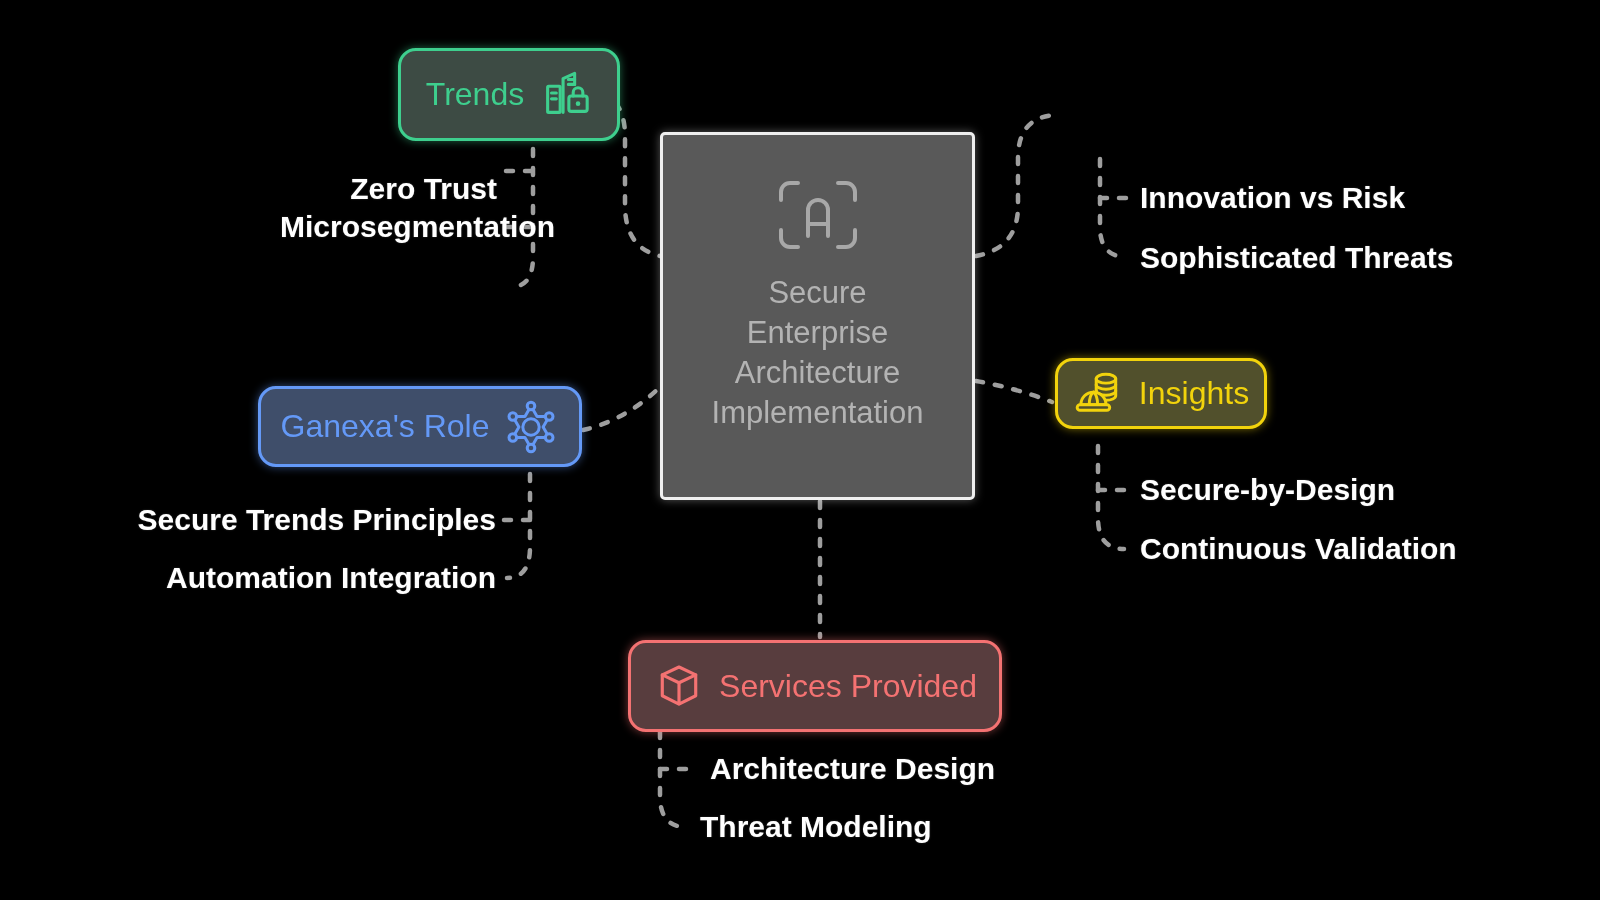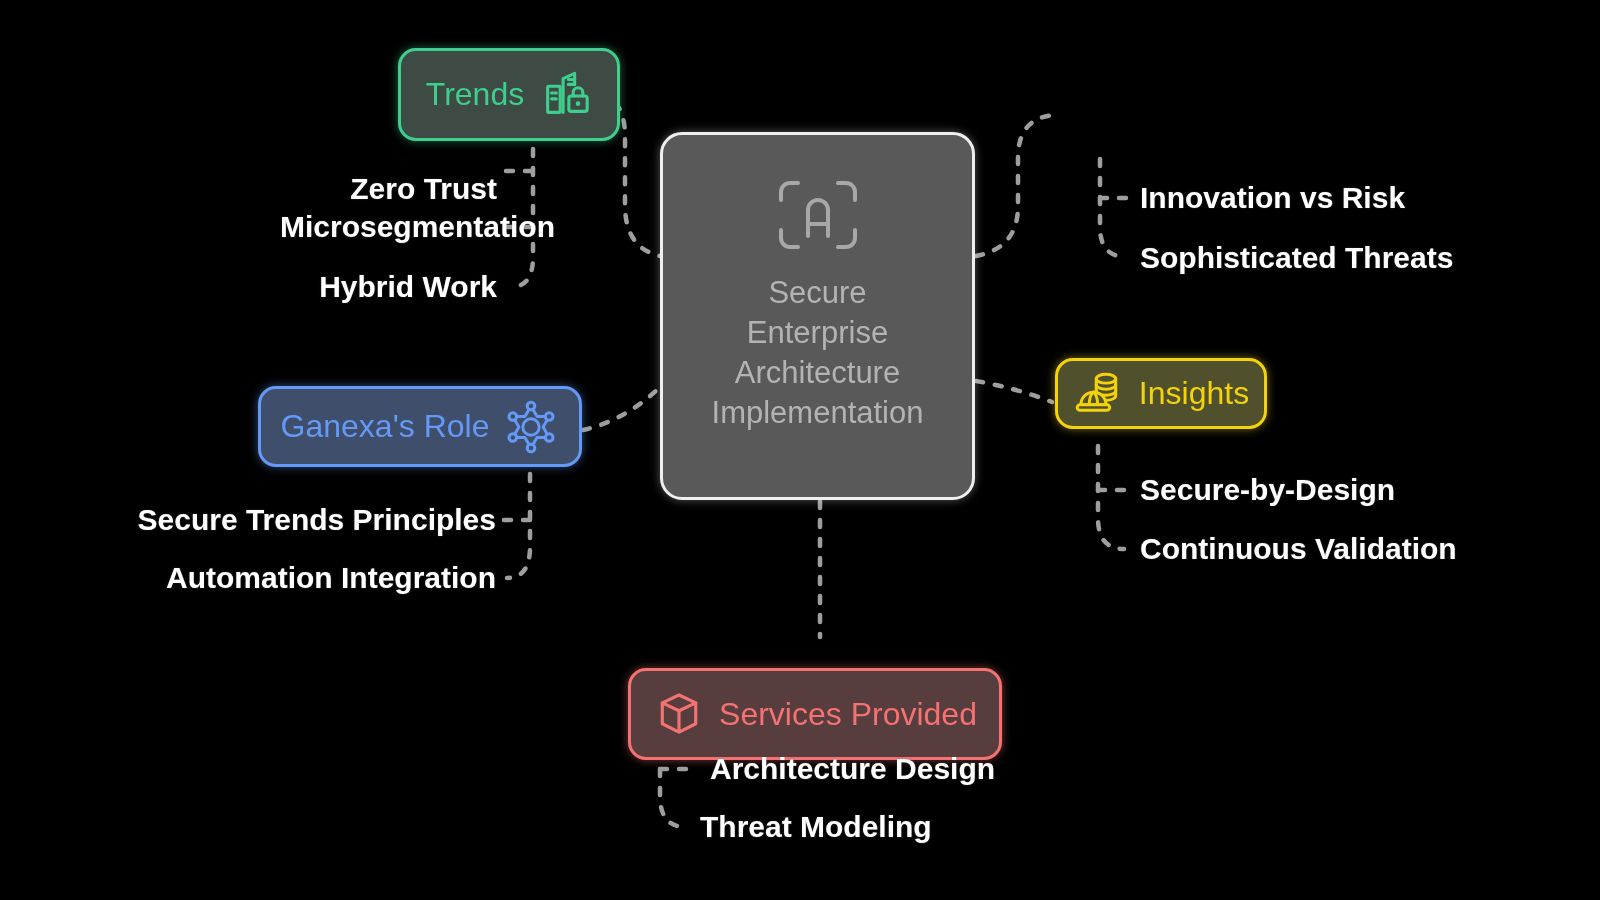--- a/index.html
+++ b/index.html
@@ -15,40 +15,40 @@
     stroke-linecap:round; stroke-dasharray:7 12;
   }
 
   .node { position:absolute; display:flex; align-items:center; justify-content:center; gap:14px;
           border-radius:18px; font-size:32px; font-weight:500; white-space:nowrap; }
   .node svg { display:block; flex:0 0 auto; }
 
   .central {
     position:absolute; left:660px; top:132px; width:315px; height:368px;
     background:var(--central-fill,#595959);
-    border:3px solid var(--central-border,#efefef); border-radius:22px;
+    border:3px solid var(--central-border,#efefef); border-radius:5px;
     box-shadow:0 0 10px rgba(255,255,255,.35);
     display:flex; flex-direction:column; align-items:center; padding-top:44px;
   }
   .central-title { margin-top:22px; text-align:center; color:var(--central-text,#b3b3b3);
                    font-size:31px; line-height:40px; font-weight:400; }
 
   .box-trends     { left:356px;  top:48px;  width:222px; height:93px;
                     color:var(--trends); --f:var(--trends-fill); background:var(--trends-fill);
                     border:3px solid var(--trends); box-shadow:0 0 10px rgba(62,207,142,.5);margin-left:42px; }
   .box-challenges { left:1057px; top:70px;  width:258px; height:88px;
                     color:var(--challenges); --f:var(--challenges-fill); background:var(--challenges-fill);
                     border:3px solid var(--challenges); box-shadow:0 0 10px rgba(199,125,255,.5); }
   .box-ganexa     { left:258px;  top:386px; width:324px; height:81px;
                     color:var(--ganexa); --f:var(--ganexa-fill); background:var(--ganexa-fill);
                     border:3px solid var(--ganexa); box-shadow:0 0 10px rgba(100,153,247,.5); }
   .box-insights   { left:1055px; top:358px; width:212px; height:71px;
                     color:var(--insights); --f:var(--insights-fill); background:var(--insights-fill);
                     border:3px solid var(--insights); box-shadow:0 0 10px rgba(242,211,12,.5); }
-  .box-services   { left:628px;  top:668px; width:374px; height:92px;
+  .box-services   { left:628px;  top:640px; width:374px; height:92px;
                     color:var(--services); --f:var(--services-fill); background:var(--services-fill);
                     border:3px solid var(--services); box-shadow:0 0 10px rgba(244,114,114,.5); }
 
   .leaf { position:absolute; transform:translateY(-50%); color:var(--leaf-text,#fff);
           font-size:30px; font-weight:700; white-space:nowrap;
           text-shadow:0 0 2px rgba(90,90,90,.6); }
   .lf-zero-trust        { right:1103px; top:171px;margin-top:18px; }
   .lf-microseg          { right:1045px; top:227px; }
   .lf-hybrid-work       { right:1103px; top:287px; }
   .lf-secure-design     { right:1104px; top:520px; }
@@ -147,21 +147,20 @@
   <div class="node box-services">
     <svg width="52" height="52" viewBox="0 0 56 56" class="icon-stroke" stroke-width="3.4">
       <path d="M28,7.5 46,16 28,24.5 10,16 Z"></path>
       <path d="M10,16 V38.5 L28,47.5 V24.5 M46,16 V38.5 L28,47.5"></path>
     </svg>
     <span>Services Provided</span>
   </div>
 
   <div class="leaf lf-zero-trust">Zero Trust</div>
   <div class="leaf lf-microseg">Microsegmentation</div>
-  <div class="leaf lf-hybrid-work">Hybrid Work</div>
   <div class="leaf lf-innovation">Innovation vs Risk</div>
   <div class="leaf lf-sophisticated">Sophisticated Threats</div>
   <div class="leaf lf-secure-design">Secure Trends Principles</div>
   <div class="leaf lf-automation">Automation Integration</div>
   <div class="leaf lf-secure-by-design">Secure-by-Design</div>
   <div class="leaf lf-continuous">Continuous Validation</div>
   <div class="leaf lf-threat-modeling">Threat Modeling</div>
   <div class="leaf lf-arch-design">Architecture Design</div>
 
 </div>

